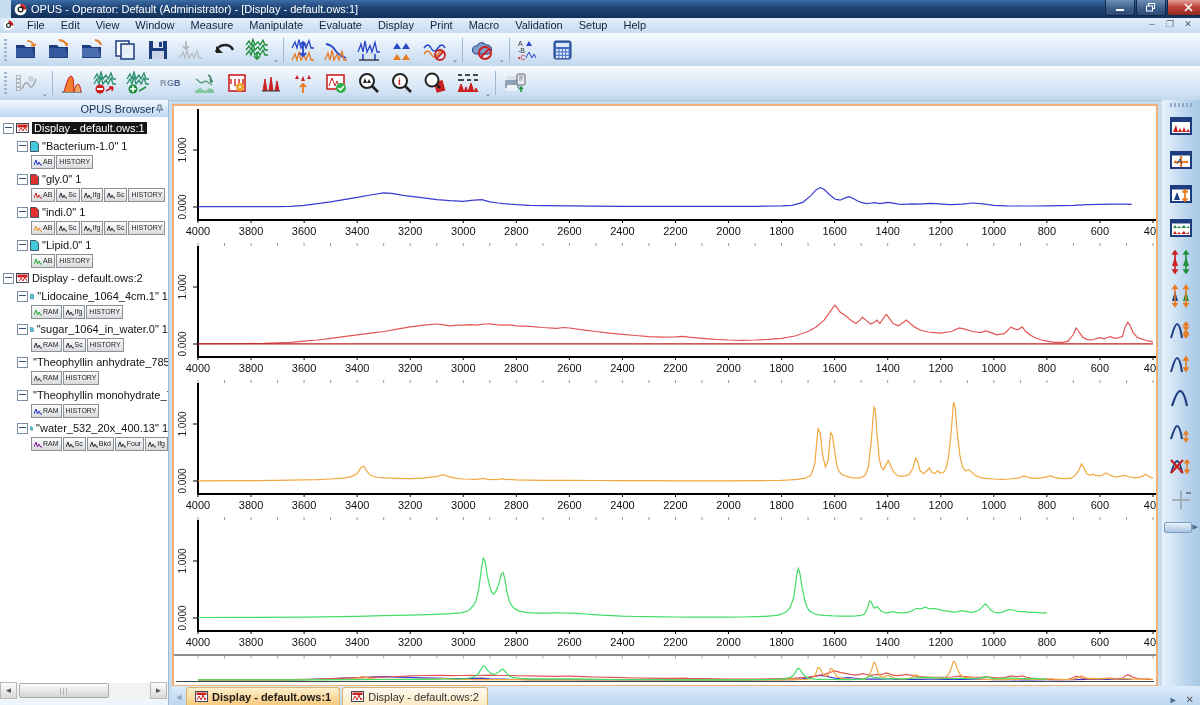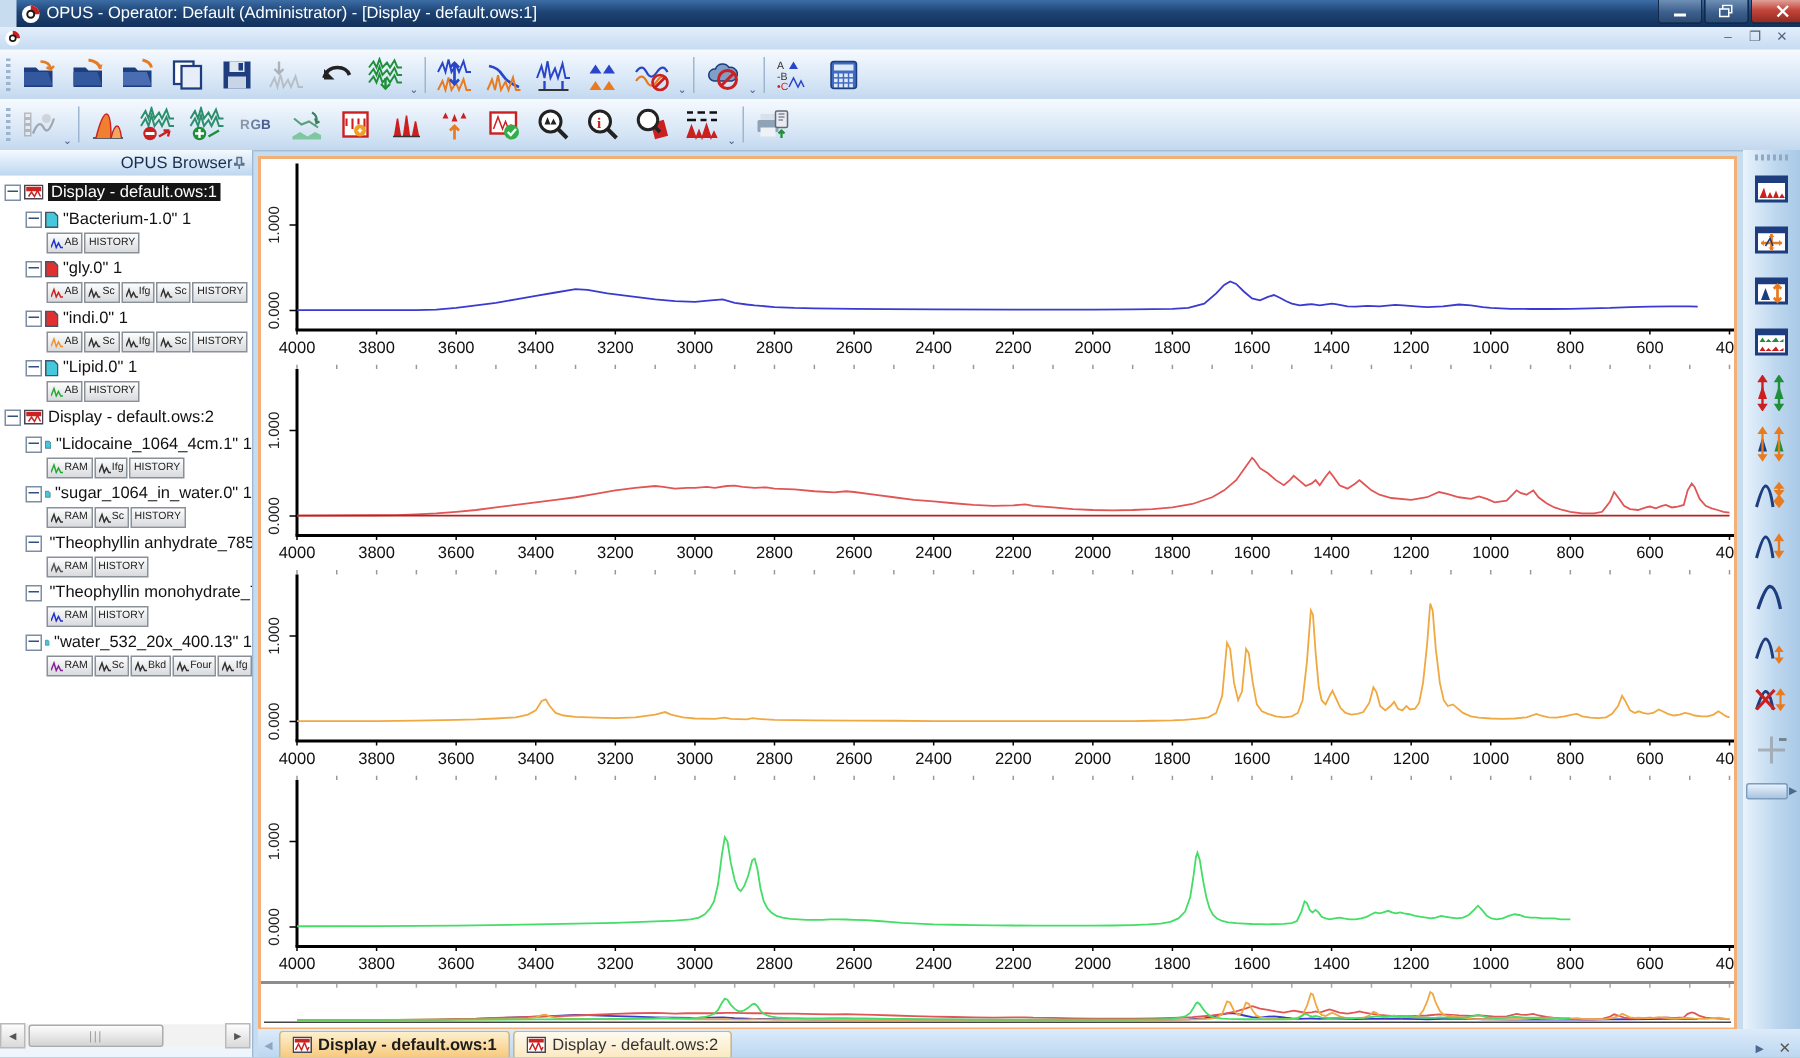--- a/index.html
+++ b/index.html
@@ -116,20 +116,35 @@
         </div>
   </div>
 </div>
 
 <div class="menubar">
   <svg class="app-icon" viewBox="0 0 14 14">
         <circle cx="7" cy="7" r="6.3" fill="#fff"></circle>
         <path d="M7 .7 A6.3 6.3 0 0 1 13.3 7 L9.5 7 A2.5 2.5 0 0 0 7 4.5 Z" fill="#c81f1f"></path>
         <circle cx="7" cy="7" r="2.5" fill="none" stroke="#1a1a1a" stroke-width="1.4"></circle>
       </svg>
+  <div id="menu-items" style="display:flex;">
+        <div class="menu-item">File</div>
+        <div class="menu-item">Edit</div>
+        <div class="menu-item">View</div>
+        <div class="menu-item">Window</div>
+        <div class="menu-item">Measure</div>
+        <div class="menu-item">Manipulate</div>
+        <div class="menu-item">Evaluate</div>
+        <div class="menu-item">Display</div>
+        <div class="menu-item">Print</div>
+        <div class="menu-item">Macro</div>
+        <div class="menu-item">Validation</div>
+        <div class="menu-item">Setup</div>
+        <div class="menu-item">Help</div>
+      </div>
   <div class="mdi-controls">
     <span>–</span>
     <span>❐</span>
     <span>✕</span>
   </div>
 </div>
 
 <div class="toolbar" id="toolbar1">
       <div class="tgrip"></div>
       <div class="tbtn">

